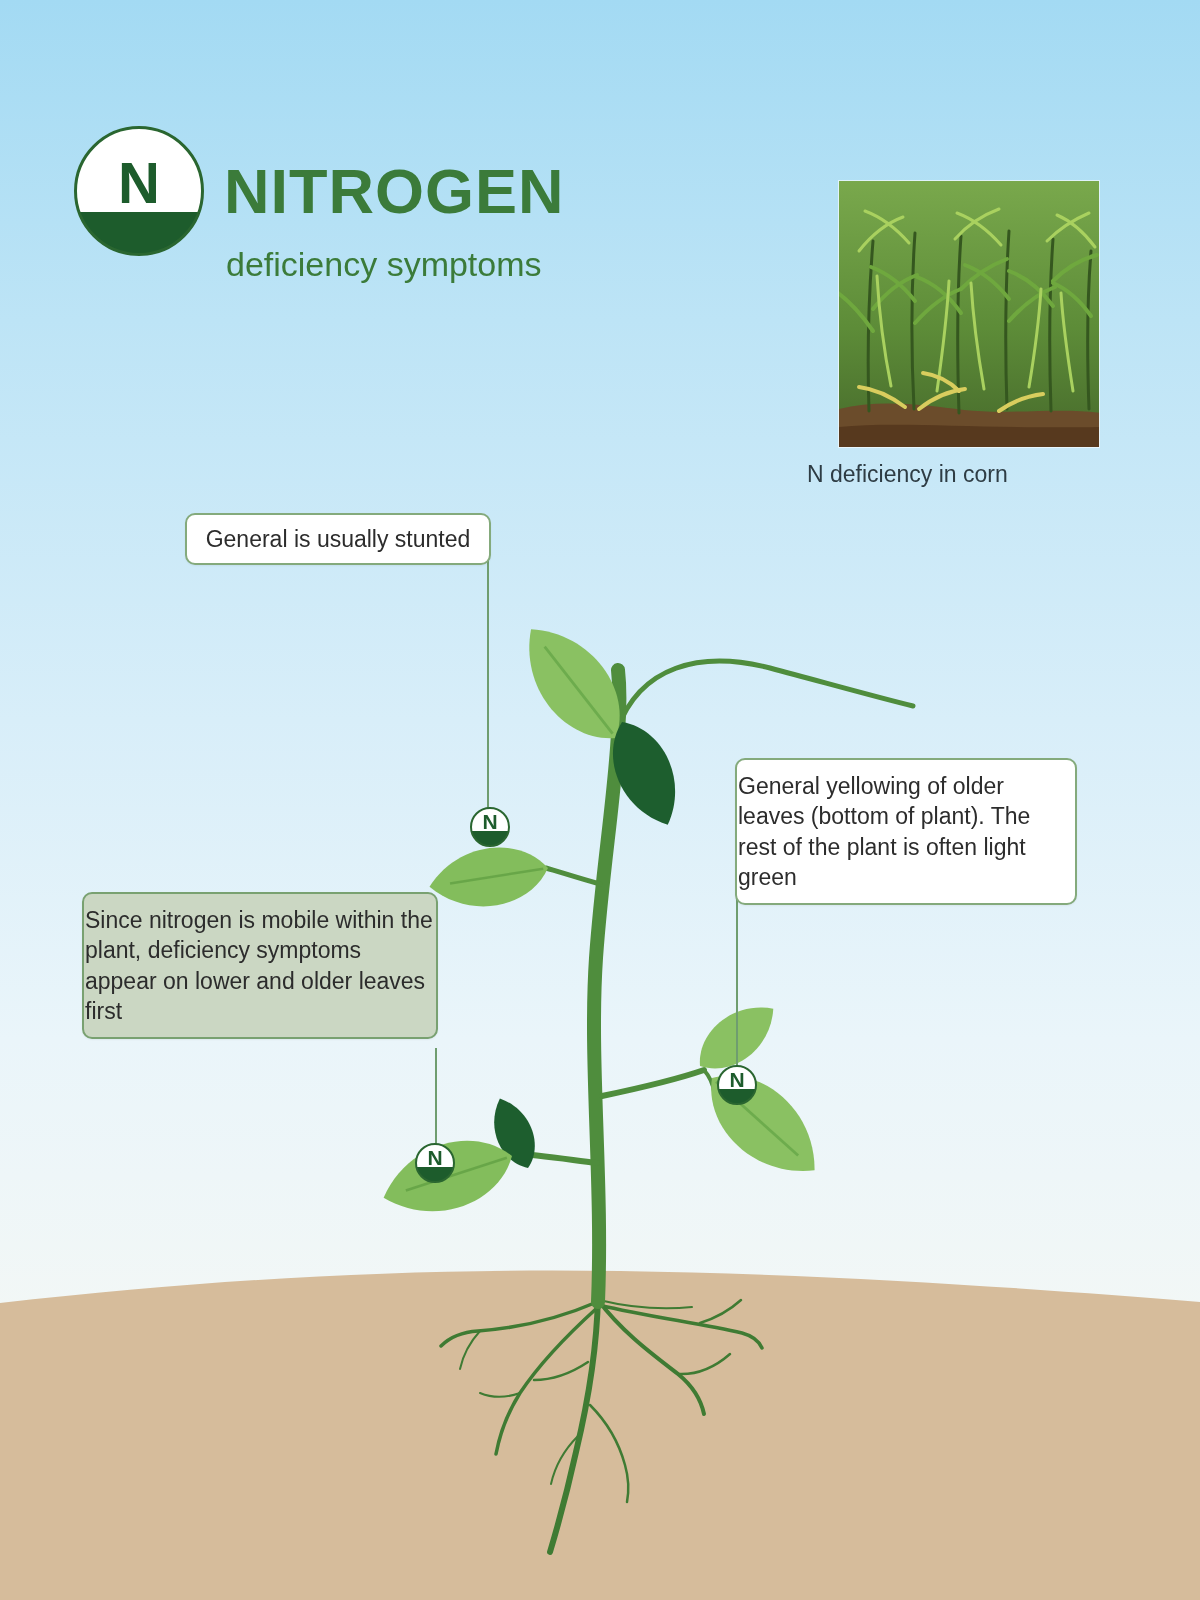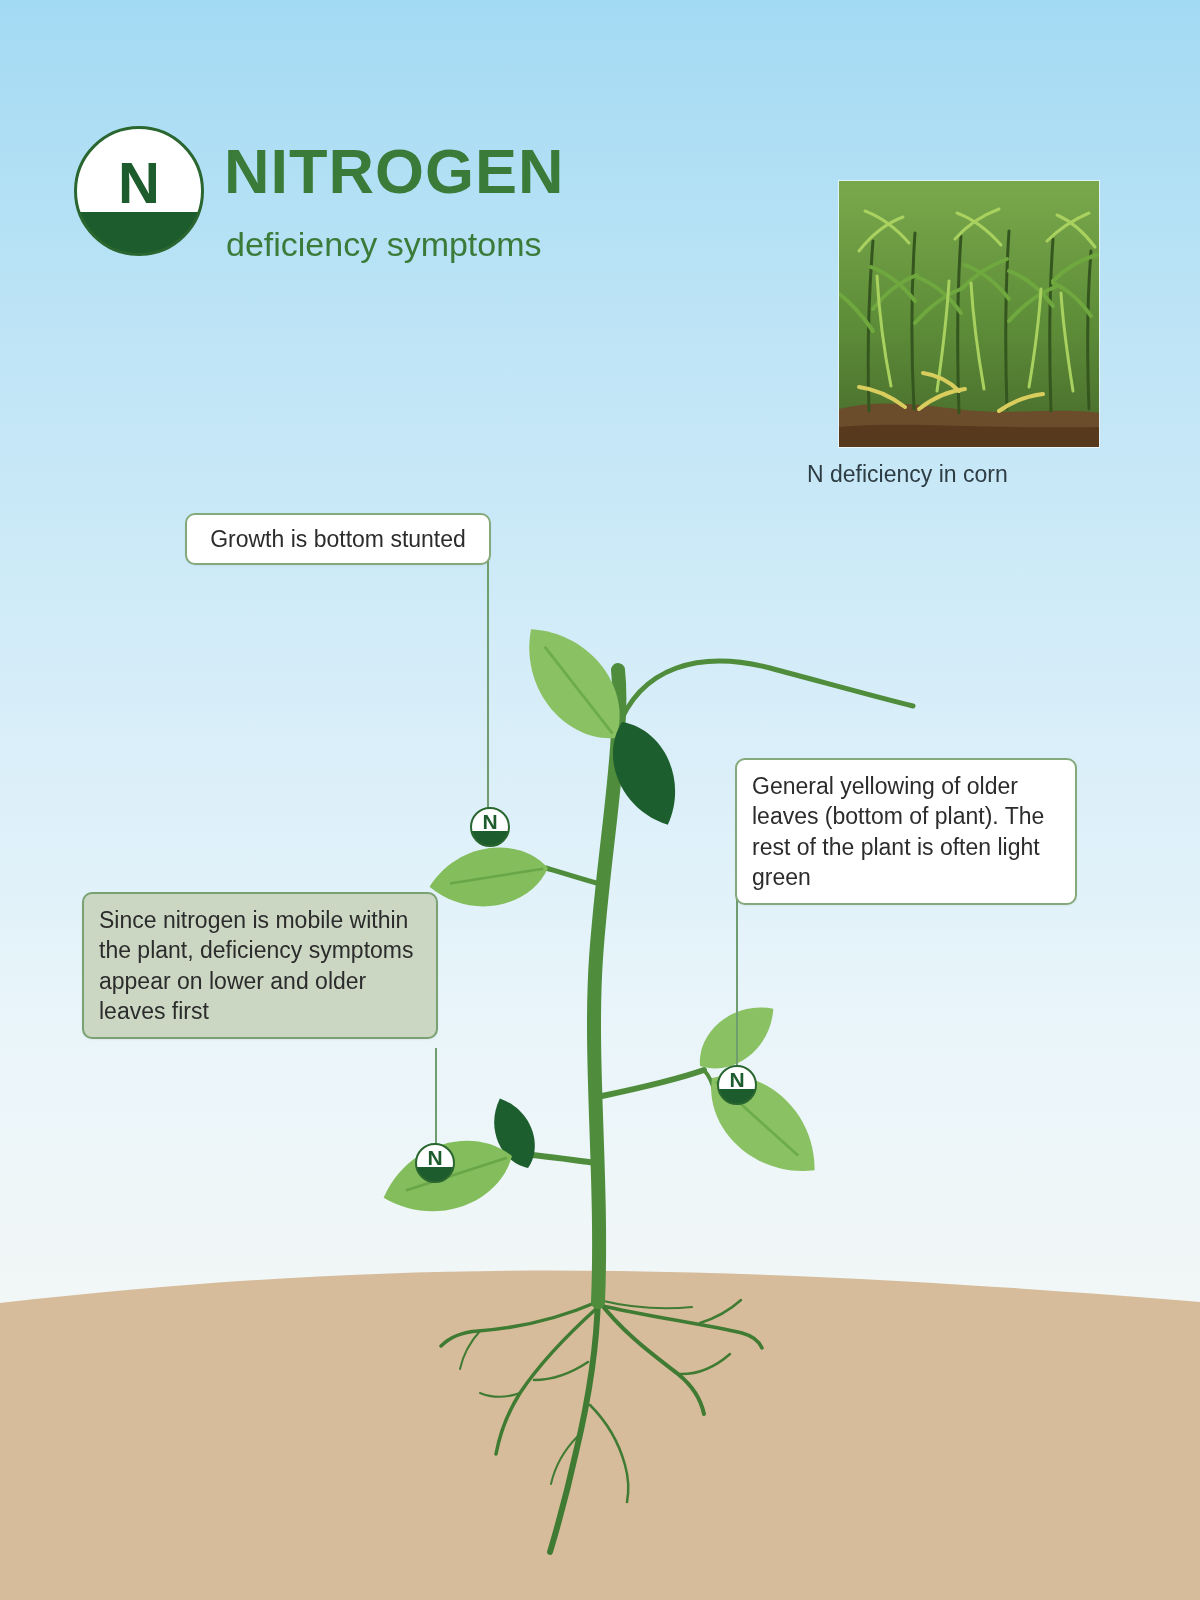--- a/index.html
+++ b/index.html
@@ -13,33 +13,33 @@
 
   .brand { position:absolute; left:74px; top:126px; display:flex; gap:20px; z-index:2; }
   .logo {
     width:130px; height:130px; border-radius:50%;
     border:3px solid #2a6630;
     background:linear-gradient(180deg,#ffffff 0%,#ffffff 67%,#1d5c2c 67%,#1d5c2c 100%);
     display:flex; justify-content:center;
   }
   .logo-n { font-size:58px; font-weight:bold; color:#1d5c2c; margin-top:20px; }
   .titles { padding-top:14px; }
-  .titles h1 { font-size:63px; font-weight:bold; color:#3b7b3a; letter-spacing:1px; line-height:1; }
+  .titles h1 { font-size:63px; font-weight:bold; color:#3b7b3a; letter-spacing:1px; line-height:1;margin-top:20px; }
   .subtitle { font-size:34px; color:#3b7b3a; margin-top:22px; margin-left:2px; }
 
   .photo {
     position:absolute; left:838px; top:180px; width:262px; height:268px;
     overflow:hidden; z-index:2; border:1px solid rgba(255,255,255,0.6);
   }
   .photo-caption { position:absolute; left:807px; top:461px; font-size:23px; color:#2e3c44; z-index:2; }
 
   .callout {
     position:absolute; z-index:2;
     background:#ffffff; border:2px solid #84aa7c; border-radius:10px;
-    font-size:23px; color:#2c2c2c; line-height:1.32; padding:11px 15px;
+    font-size:23px; color:#2c2c2c; line-height:1.32; padding:11px 1px;
     box-shadow:0 1px 2px rgba(0,0,0,0.05);
   }
   .callout-stunted { left:185px; top:513px; width:306px; text-align:center; padding:9px 8px; }
   .callout-yellowing { left:735px; top:758px; width:342px; }
   .callout-mobile { left:82px; top:892px; width:356px; background:#cbd7c3; border-color:#79a171; }
 
   .n-marker {
     position:absolute; z-index:3; width:40px; height:40px; border-radius:50%;
     border:2px solid #2a6630;
     background:linear-gradient(180deg,#ffffff 0%,#ffffff 62%,#1d5c2c 62%,#1d5c2c 100%);
@@ -181,21 +181,21 @@
       <g stroke="#d9cd5e" stroke-width="4" fill="none" stroke-linecap="round">
         <path d="M66 226 C 50 214 36 208 20 206"></path>
         <path d="M80 228 C 95 216 110 210 126 208"></path>
         <path d="M160 230 C 174 220 188 215 204 213"></path>
         <path d="M120 210 C 110 200 98 194 84 192"></path>
       </g>
     </svg>
   </figure>
   <div class="photo-caption">N deficiency in corn</div>
 
-  <div class="callout callout-stunted">Growth is bottom stunted</div>
+  <div class="callout callout-stunted">General is usually stunted</div>
   <div class="callout callout-yellowing">General yellowing of older leaves (bottom of plant). The rest of the plant is often light green</div>
   <div class="callout callout-mobile">Since nitrogen is mobile within the plant, deficiency symptoms appear on lower and older leaves first</div>
 
   <div class="n-marker marker-1">
     <span>N</span>
   </div>
   <div class="n-marker marker-2">
     <span>N</span>
   </div>
   <div class="n-marker marker-3">

